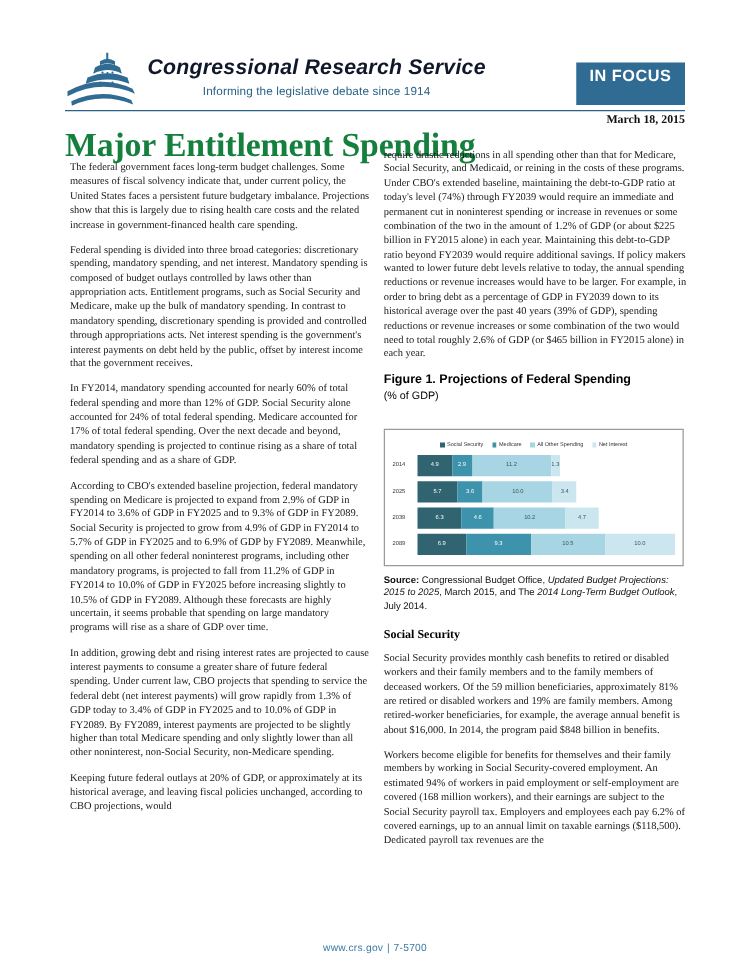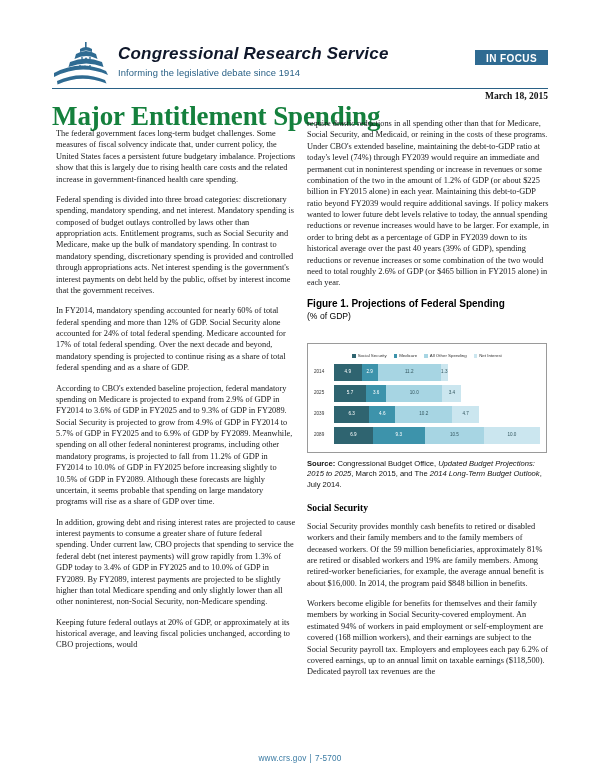--- a/index.html
+++ b/index.html
@@ -59,32 +59,33 @@
     color: #0f172a;
     white-space: nowrap;
   }
   .crs-tag {
     font-family: "Liberation Sans", sans-serif;
     font-size: 9.4px;
     color: #2a6186;
     letter-spacing: 0.1px;
     margin-top: 3px;
     white-space: nowrap;
+    text-align: center;
   }
   .in-focus {
     position: absolute;
     right: 0px;
     top: 10px;
     background: #2f6b92;
     color: #ffffff;
     font-family: "Liberation Sans", sans-serif;
     font-weight: bold;
-    font-size: 10px;
+    font-size: 13px;
     letter-spacing: 0.4px;
-    padding: 4px 11px 1px 11px;
+    padding: 4px 11px 17px 11px;
     line-height: 1;
   }
   .header-rule {
     position: absolute;
     left: 52px;
     top: 88px;
     width: 496px;
     height: 1px;
     background: #2a6186;
   }

